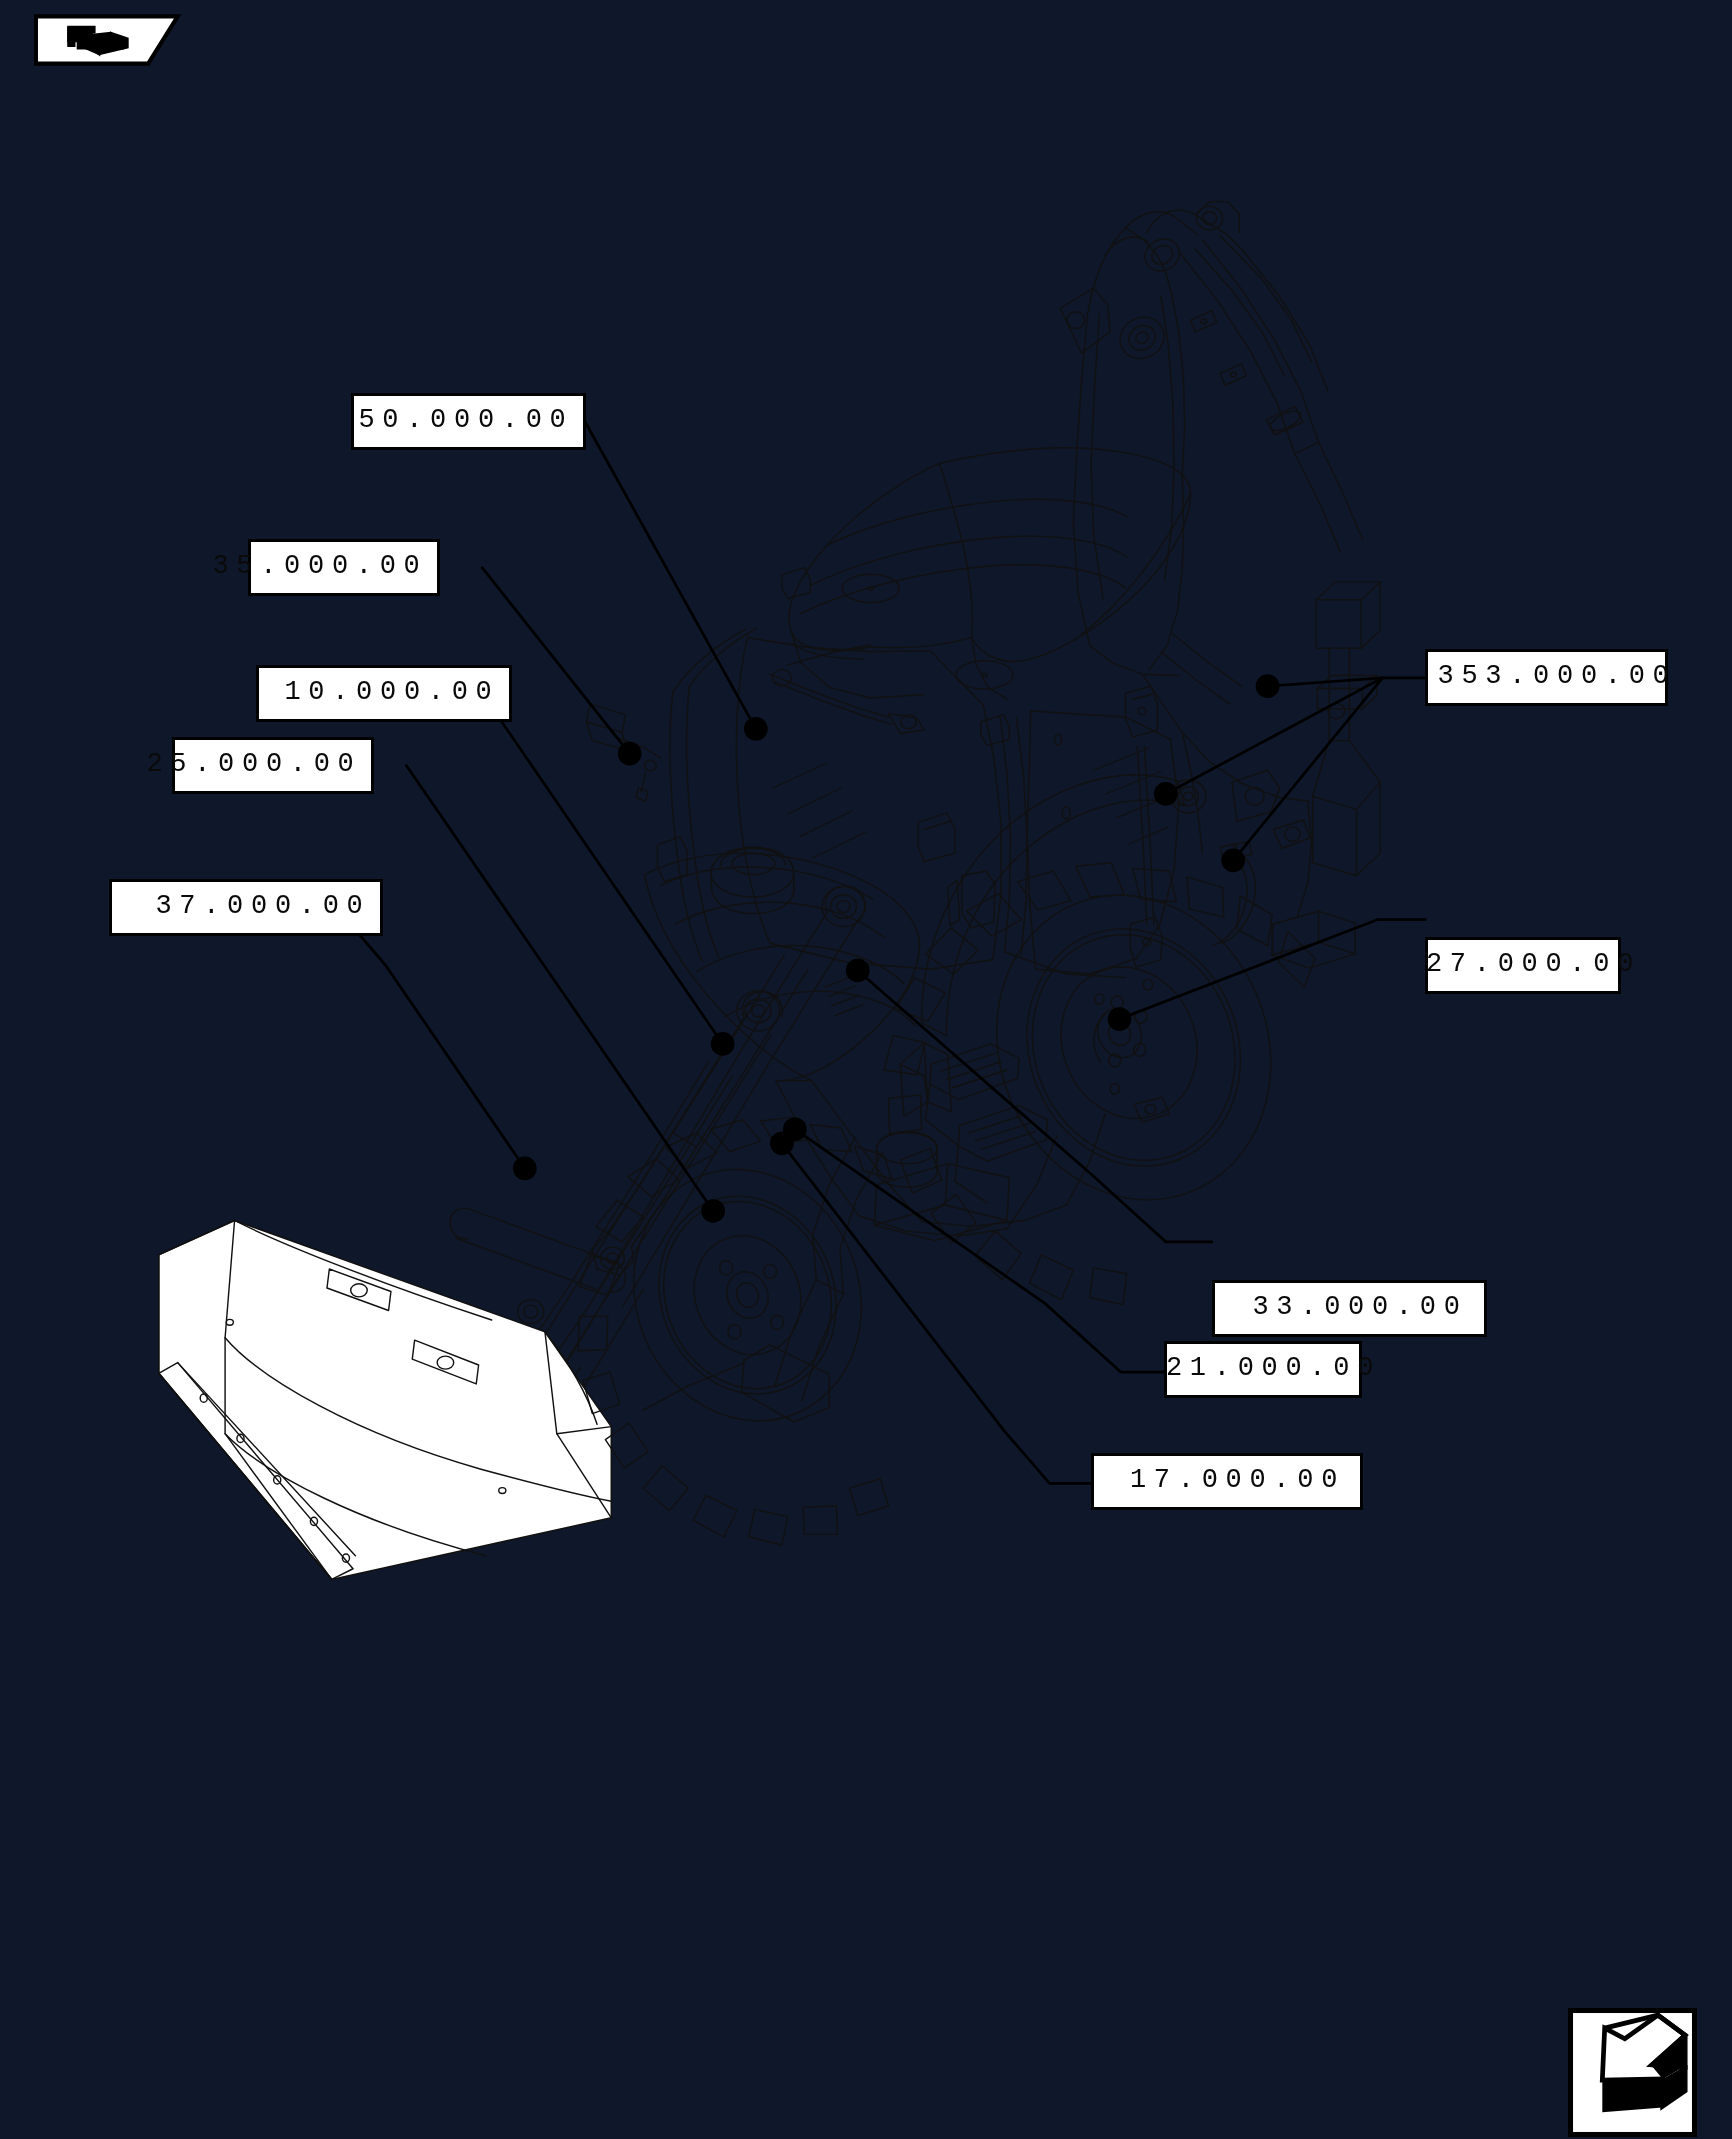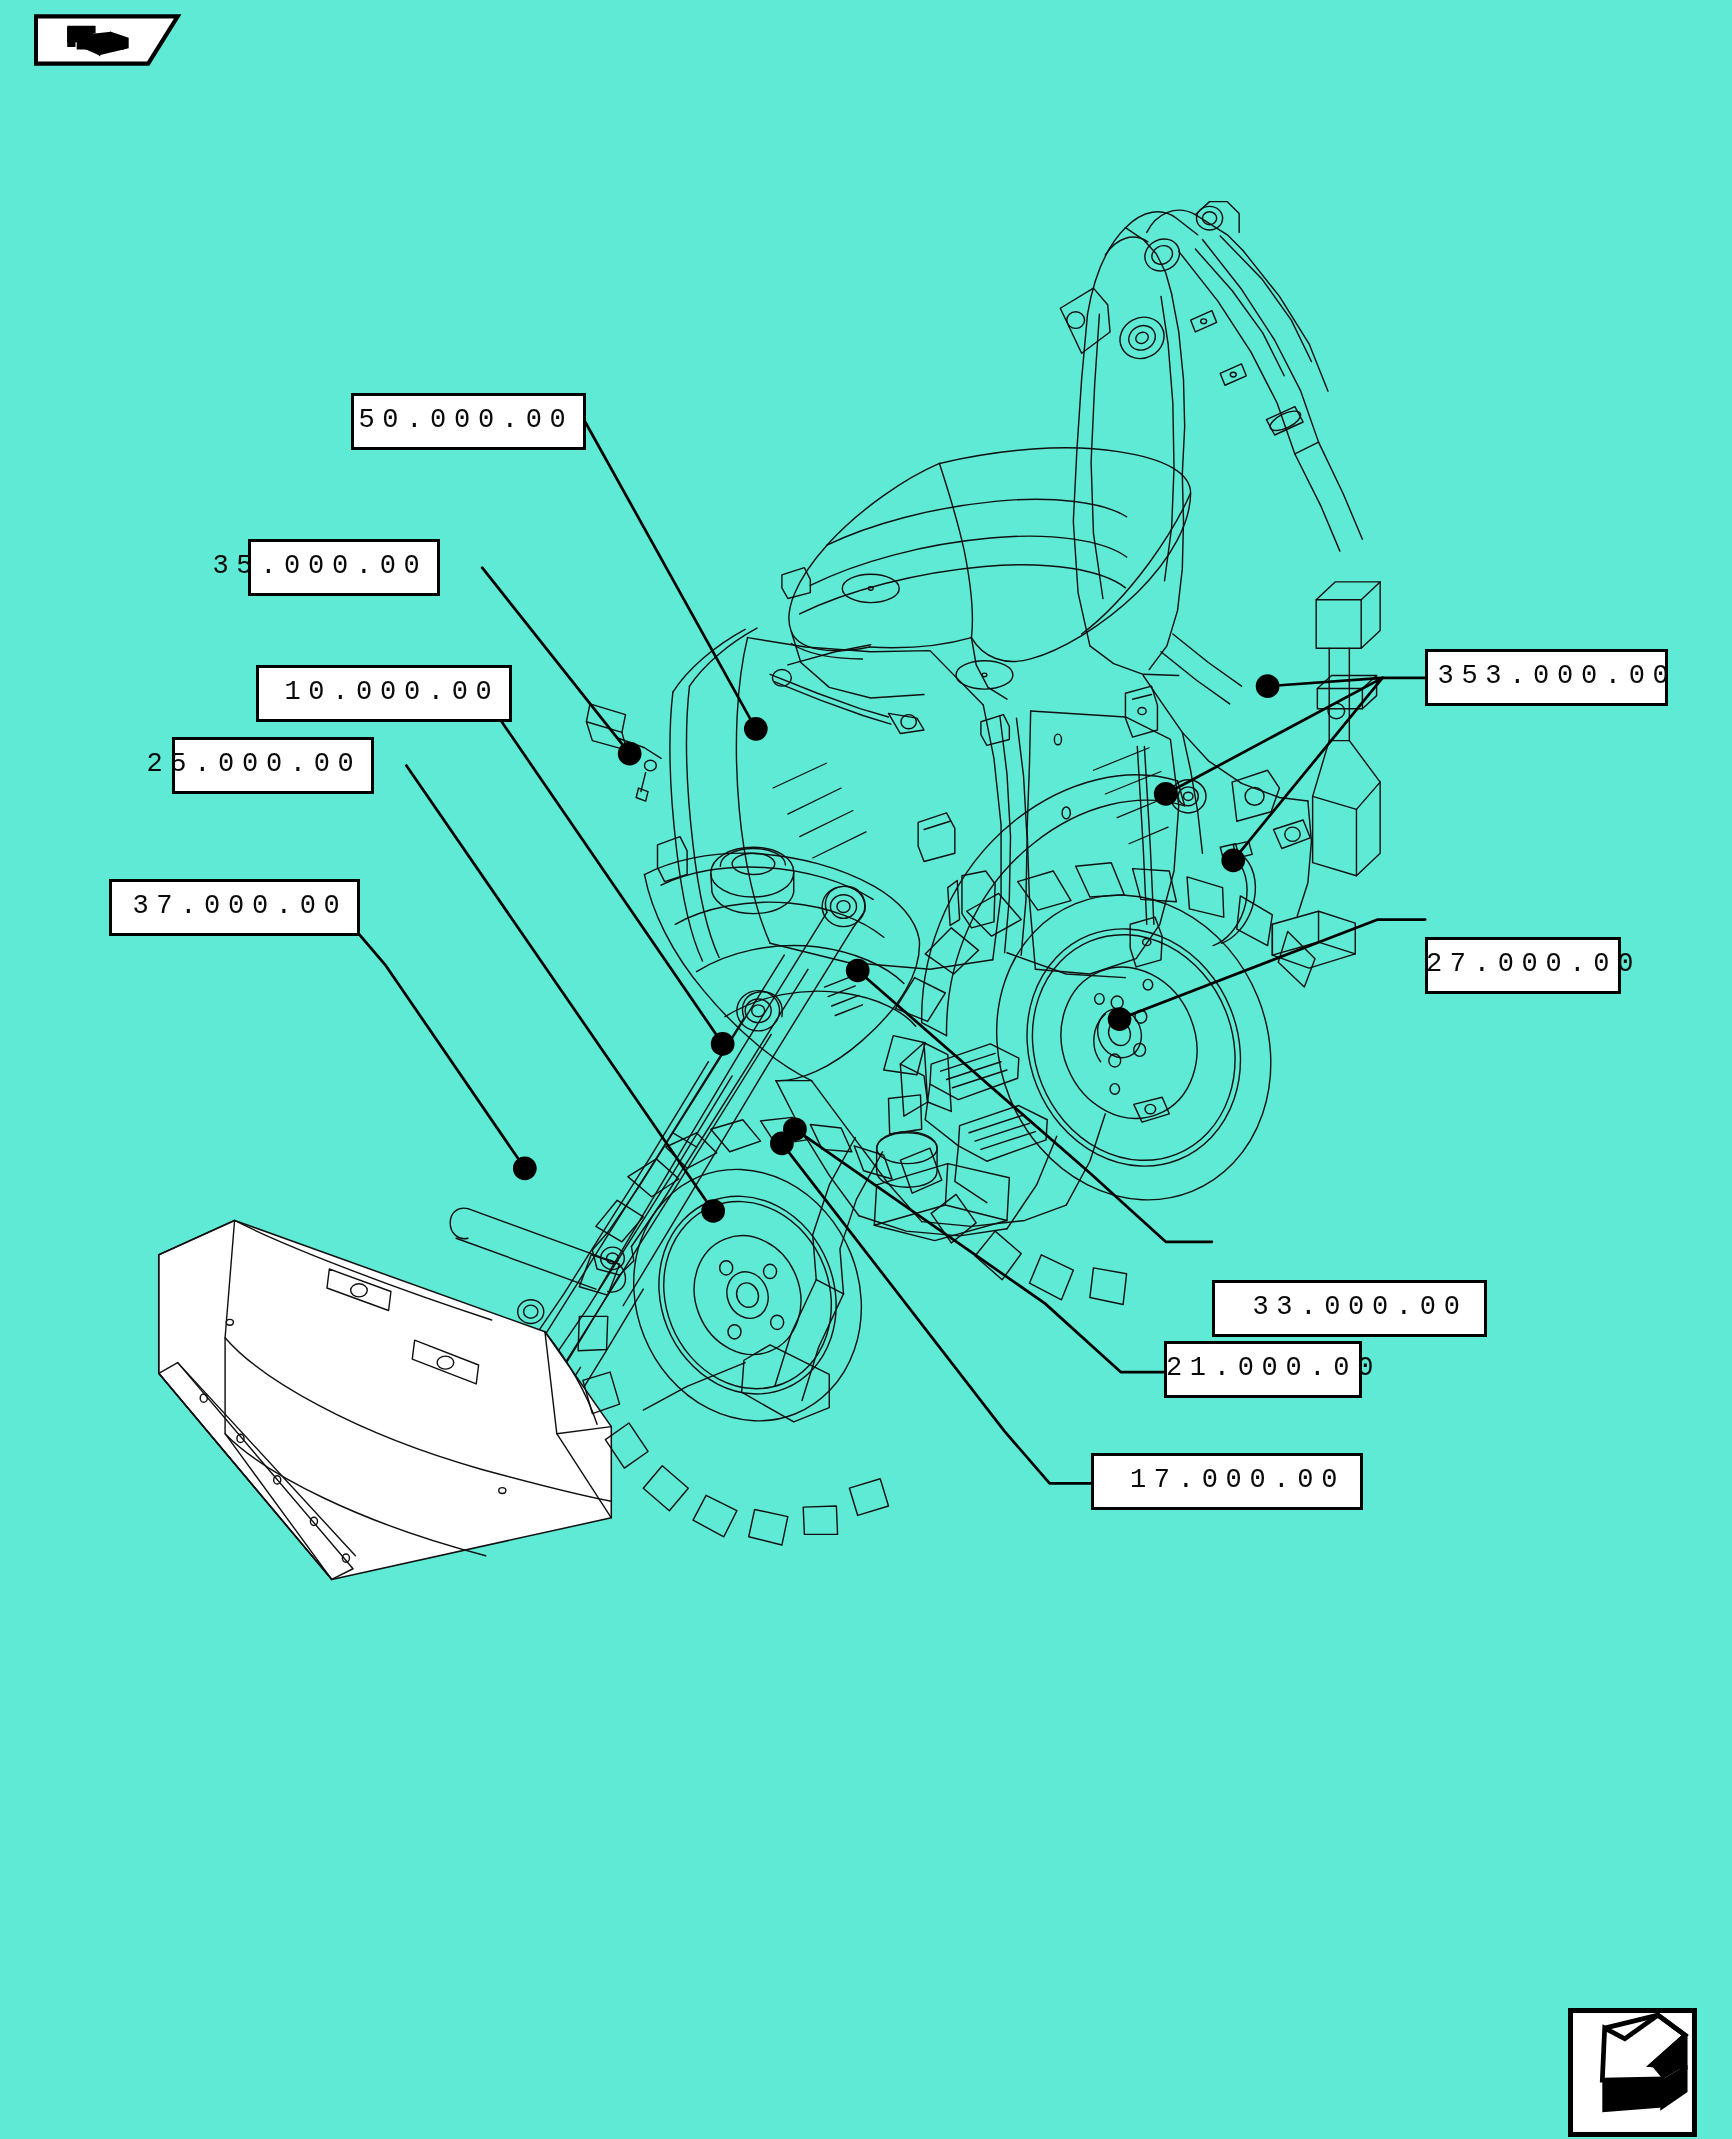--- a/index.html
+++ b/index.html
@@ -5,21 +5,21 @@
 <style>
   html,body{margin:0;padding:0;background:#ffffff;}
   body{
     font-family:"Liberation Mono", "DejaVu Sans Mono", monospace;
     -webkit-font-smoothing:antialiased;
   }
   #page{
     position:relative;
     width:1732px;
     height:2140px;
-    background:#5eead4;
+    background:#0f172a;
     overflow:hidden;
   }
   
   #corner-tl{
     position:absolute; left:34px; top:14.2px; width:148px; height:52px;
   }
   #corner-br{
     position:absolute; left:1568px; top:2008px; width:129px; height:129px;
   }
   
@@ -510,21 +510,21 @@
   </div>
   <div class="callout right-al" id="box-c35" style="left: 248px; top: 539px; width: 192px;">
     <span>35.000.00</span>
   </div>
   <div class="callout right-al" id="box-c10" style="left: 256px; top: 665px; width: 256px;">
     <span>10.000.00</span>
   </div>
   <div class="callout right-al" id="box-c25" style="left: 172px; top: 737px; width: 202px;">
     <span>25.000.00</span>
   </div>
-  <div class="callout right-al" id="box-c37" style="left: 109px; top: 879px; width: 251px;">
+  <div class="callout right-al" id="box-c37" style="left: 109px; top: 879px; width: 274px;">
     <span>37.000.00</span>
   </div>
   <div class="callout left-al" id="box-c353" style="left: 1425px; top: 649px; width: 243px;">
     <span>353.000.00</span>
   </div>
   <div class="callout left-al" id="box-c27" style="left: 1425px; top: 937px; width: 196px;">
     <span>27.000.00</span>
   </div>
   <div class="callout left-al" id="box-c33" style="left: 1212px; top: 1280px; width: 275px;">
     <span>33.000.00</span>

